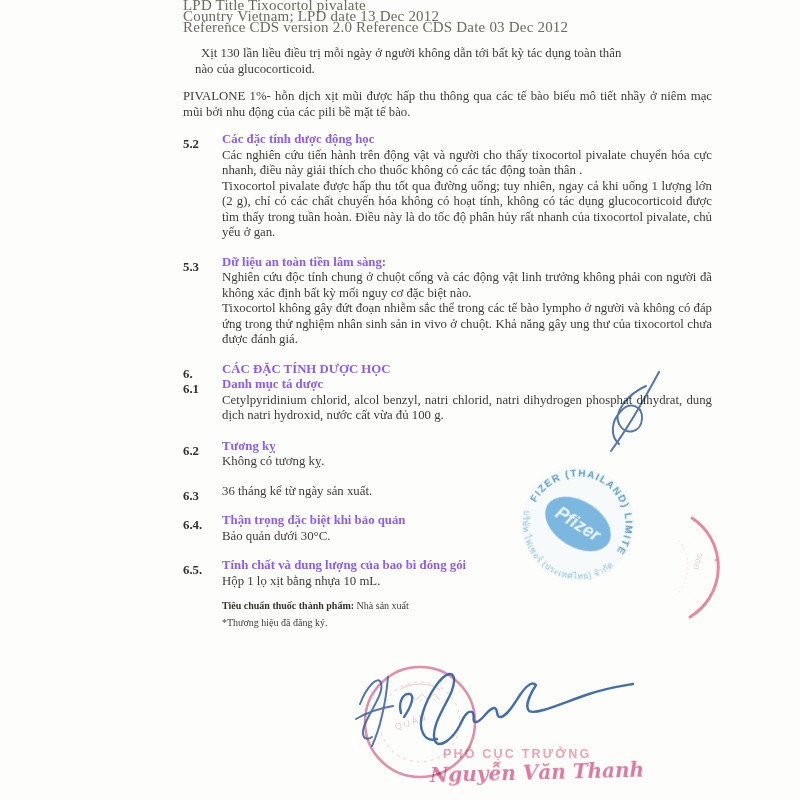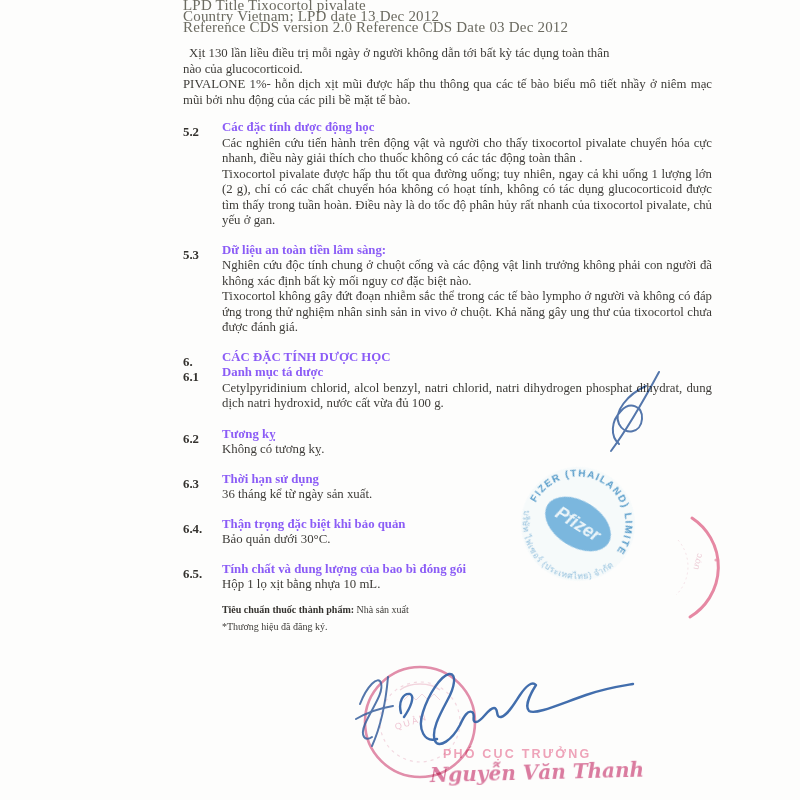--- a/index.html
+++ b/index.html
@@ -56,21 +56,21 @@
 
 <div class="doc">
 
   <div class="doc-header">
     <div>LPD Title  Tixocortol pivalate</div>
     <div>Country  Vietnam; LPD date  13 Dec 2012</div>
     <div>Reference CDS  version 2.0  Reference CDS Date  03 Dec 2012</div>
   </div>
 
   <div class="intro">
-    <p class="p1" style="margin:0">Xịt 130 lần liều điều trị mỗi ngày ở người không dẫn tới bất kỳ tác dụng toàn thân nào của glucocorticoid.</p>
+    <p class="p1" style="margin:12px">Xịt 130 lần liều điều trị mỗi ngày ở người không dẫn tới bất kỳ tác dụng toàn thân nào của glucocorticoid.</p>
     <p class="p2" style="margin:0">PIVALONE 1%- hỗn dịch xịt mũi được hấp thu thông qua các tế bào biểu mô tiết nhầy ở niêm mạc mũi bởi nhu động của các pili bề mặt tế bào.</p>
   </div>
 
   <div class="sec m12">
     <span class="num">5.2</span>
     <div class="title">Các đặc tính dược động học</div>
     <div class="body">
       <p>Các nghiên cứu tiến hành trên động vật và người cho thấy tixocortol pivalate chuyển hóa cực nhanh, điều này giải thích cho thuốc không có các tác động toàn thân .</p>
       <p>Tixocortol pivalate được hấp thu tốt qua đường uống; tuy nhiên, ngay cả khi uống 1 lượng lớn (2 g), chỉ có các chất chuyển hóa không có hoạt tính, không có tác dụng glucocorticoid được tìm thấy trong tuần hoàn. Điều này là do tốc độ phân hủy rất nhanh của tixocortol pivalate, chủ yếu ở gan.</p>
     </div>
@@ -101,21 +101,20 @@
   <div class="sec m15">
     <span class="num">6.2</span>
     <div class="title">Tương kỵ</div>
     <div class="body">
       <p>Không có tương kỵ.</p>
     </div>
   </div>
 
   <div class="sec m14">
     <span class="num">6.3</span>
-    <div class="title">Thời hạn sử dụng</div>
     <div class="body">
       <p>36 tháng kể từ ngày sản xuất.</p>
     </div>
   </div>
 
   <div class="sec m14">
     <span class="num">6.4.</span>
     <div class="title">Thận trọng đặc biệt khi bảo quản</div>
     <div class="body">
       <p>Bảo quản dưới 30°C.</p>

